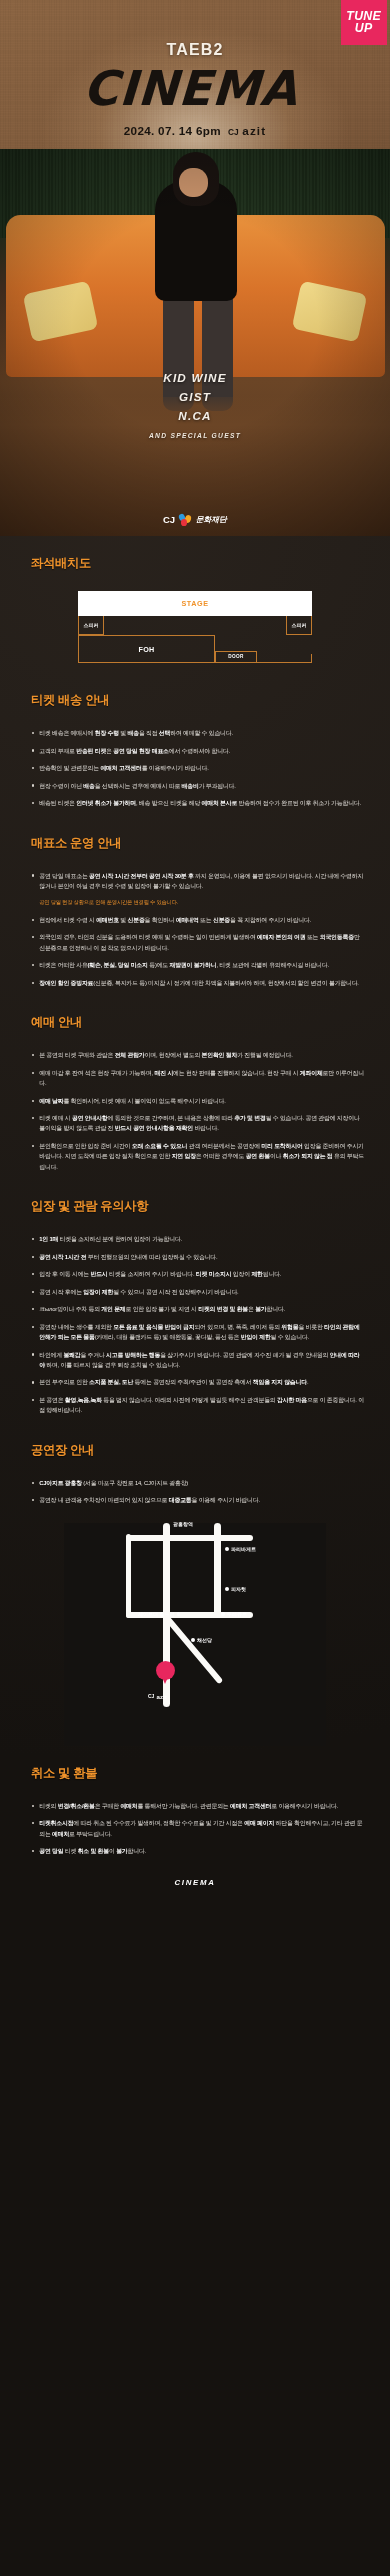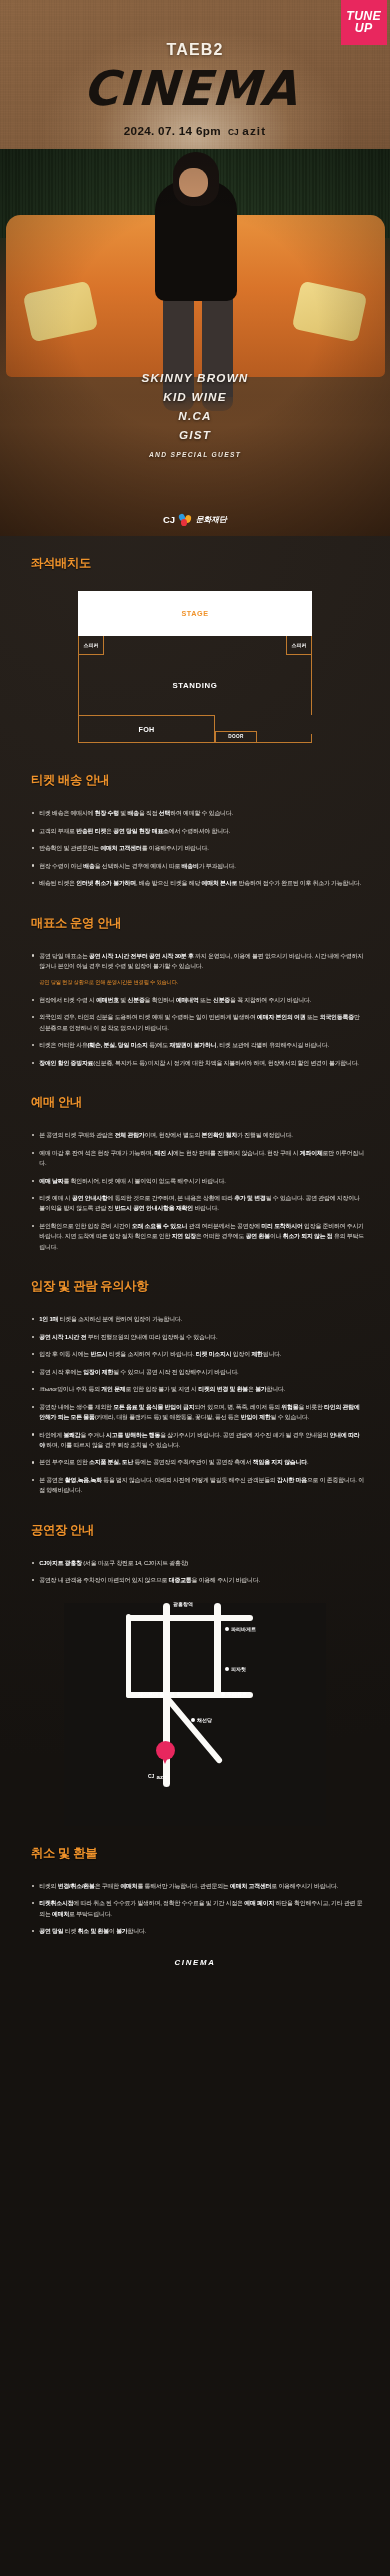--- a/index.html
+++ b/index.html
@@ -219,21 +219,21 @@
 
   
   .seatmap-wrap { padding: 0 0 0 0; display: flex; justify-content: center; }
   .seatmap { position: relative; width: 234px; }
   .stage {
     background: #ffffff;
     color: #f0932b;
     font-weight: 700;
     font-size: 7.2px;
     text-align: center;
-    padding: 18px 0;
+    padding: 8px 0;
     letter-spacing: 0.6px;
   }
   .sp-row { position: relative; height: 19px; }
   .speaker {
     position: absolute; top: 0;
     width: 26px; height: 19px;
     border: 0.6px solid #c07a2e;
     border-top: none;
     color: #fff; font-size: 5px; font-weight: 700;
     display: flex; align-items: center; justify-content: center;
@@ -350,24 +350,23 @@
       <div class="cushion r"></div>
       <div class="leg l"></div>
       <div class="leg r"></div>
       <div class="person-body"></div>
       <div class="person-head"></div>
       <div class="person-face"></div>
       <div class="floor"></div>
       <div class="vignette"></div>
 
       <div class="lineup">
-        <div class="artist">SKINNY BROWN</div>
         <div class="artist">KID WINE</div>
+        <div class="artist">GIST</div>
         <div class="artist">N.CA</div>
-        <div class="artist">GIST</div>
         <div class="guest">AND SPECIAL GUEST</div>
       </div>
 
       <div class="cj-foundation">
         <span class="cj-text">CJ</span>
         <span class="cj-mark">
             <i class="b"></i>
             <i class="o"></i>
             <i class="r"></i>
           </span>
@@ -382,21 +381,20 @@
     <div class="sec-title">좌석배치도</div>
     <div class="gap-md"></div>
 
     <div class="seatmap-wrap">
       <div class="seatmap">
         <div class="stage">STAGE</div>
         <div class="sp-row">
           <div class="speaker l">스피커</div>
           <div class="speaker r">스피커</div>
         </div>
-        <div class="standing">STANDING</div>
         <div class="foh-row">
           <div class="foh">FOH</div>
           <div class="door">DOOR</div>
           <div class="right-edge"></div>
           <div class="bottom-edge"></div>
         </div>
       </div>
     </div>
 
     <div class="gap-lg"></div>

